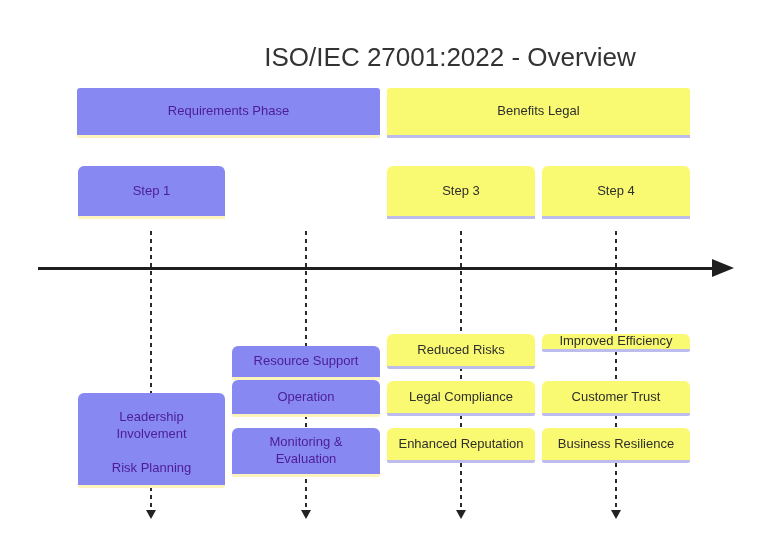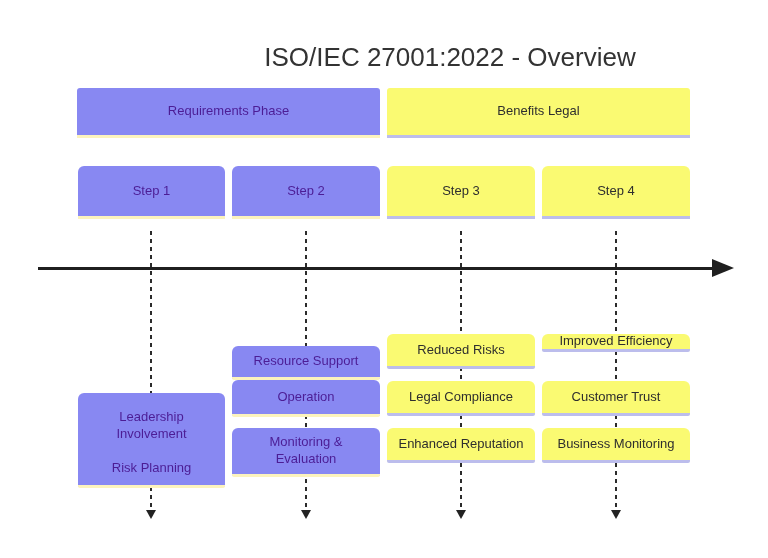--- a/index.html
+++ b/index.html
@@ -40,21 +40,20 @@
 <body>
 
 <div class="stage">
 
   <div class="title">ISO/IEC 27001:2022 - Overview</div>
 
   <div class="box phase purple" style="left:77px">Requirements Phase</div>
   <div class="box phase yellow" style="left:387px">Benefits Legal</div>
 
   <div class="box step purple c1">Step 1</div>
-  <div class="box step purple c2">Step 2</div>
   <div class="box step yellow c3">Step 3</div>
   <div class="box step yellow c4">Step 4</div>
 
   <div class="vline" style="left:150px"></div>
   <div class="vline" style="left:305px"></div>
   <div class="vline" style="left:460px"></div>
   <div class="vline" style="left:615px"></div>
 
   <div class="vhead" style="left:146px"></div>
   <div class="vhead" style="left:301px"></div>
@@ -70,15 +69,15 @@
   <div class="box event purple c2" style="top:346px;height:34px">Resource Support</div>
   <div class="box event purple c2" style="top:380px;height:37px">Operation</div>
   <div class="box event purple c2" style="top:428px;height:49px">Monitoring &amp; Evaluation</div>
 
   <div class="box event yellow c3" style="top:334px;height:35px">Reduced Risks</div>
   <div class="box event yellow c3" style="top:428px;height:35px">Enhanced Reputation</div>
   <div class="box event yellow c3" style="top:381px;height:35px">Legal Compliance</div>
 
   <div class="box event yellow c4" style="top:334px;height:18px">Improved Efficiency</div>
   <div class="box event yellow c4" style="top:381px;height:35px">Customer Trust</div>
-  <div class="box event yellow c4" style="top:428px;height:35px">Business Monitoring</div>
+  <div class="box event yellow c4" style="top:428px;height:35px">Business Resilience</div>
 
 </div>
 
 </body></html>

